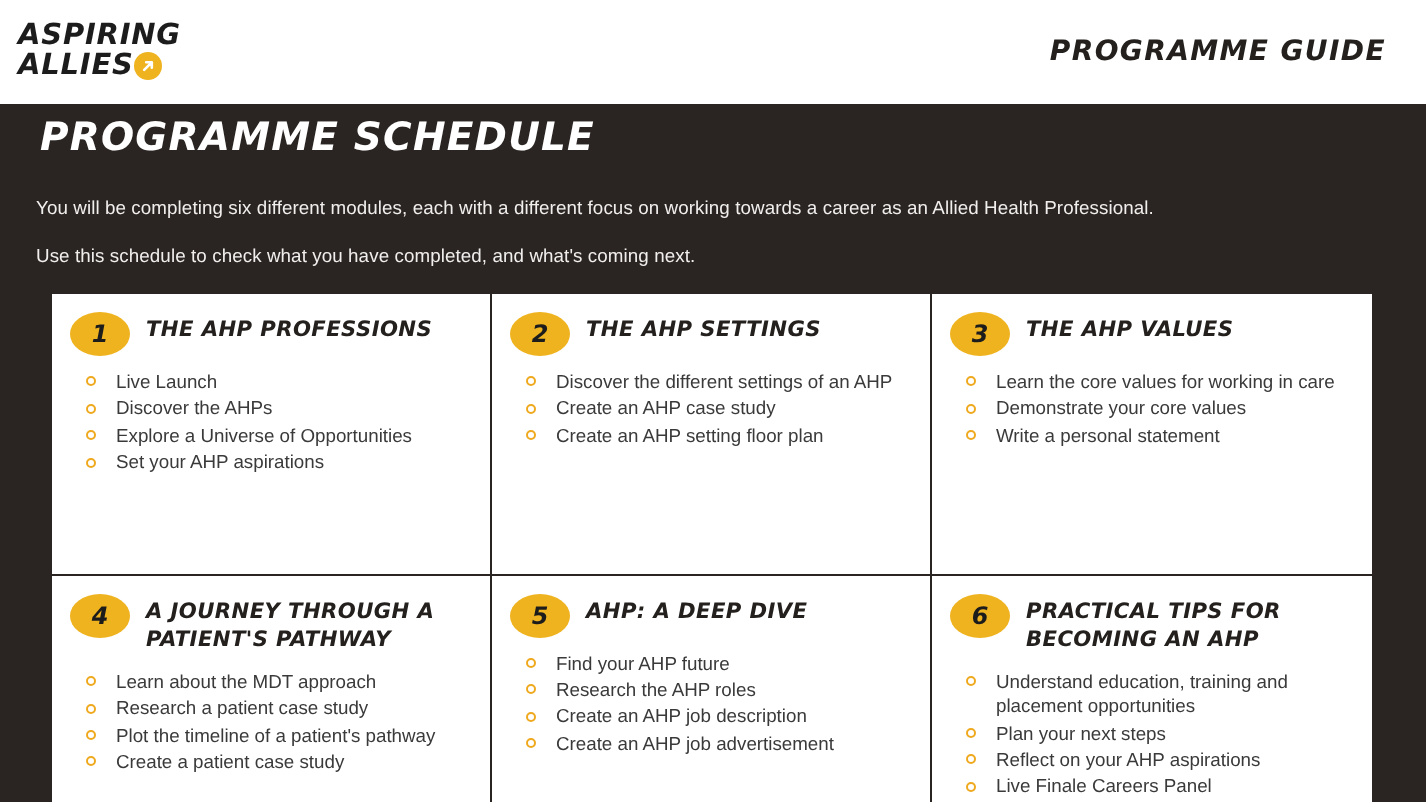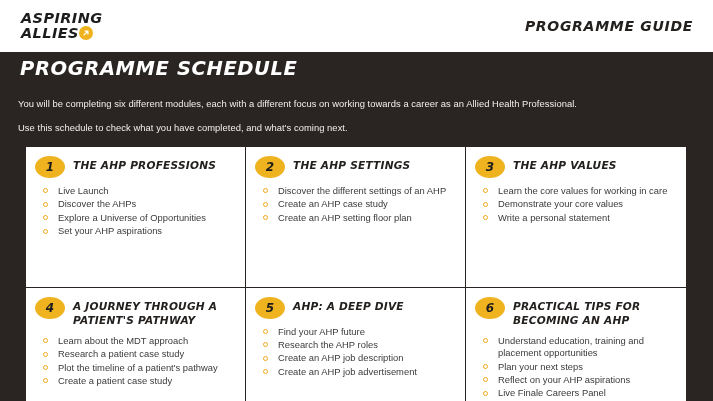--- a/index.html
+++ b/index.html
@@ -10,21 +10,21 @@
     overflow: hidden;
   }
   .page { position: relative; width: 713px; height: 401px; background: #ffffff; }
 
   
   .header {
     position: absolute; left: 0; top: 0; width: 713px; height: 52px;
     background: #ffffff;
     display: flex; align-items: center; justify-content: space-between;
   }
-  .logo { display: flex; flex-direction: column; margin-left: 21px; line-height: 1.02; }
+  .logo { display: flex; flex-direction: column; margin-left: 9px; line-height: 1.02; }
   .logo-l1, .logo-l2 {
     font-family: "DejaVu Sans", sans-serif;
     font-weight: bold; font-style: italic;
     font-size: 14.5px; letter-spacing: 0.4px; color: #1c1c1c;
   }
   .logo-l2row { display: flex; align-items: center; gap: 0; }
   .logo-badge {
     width: 14px; height: 14px; border-radius: 50%;
     background: #efb320; display: inline-flex;
     align-items: center; justify-content: center; flex: none;

